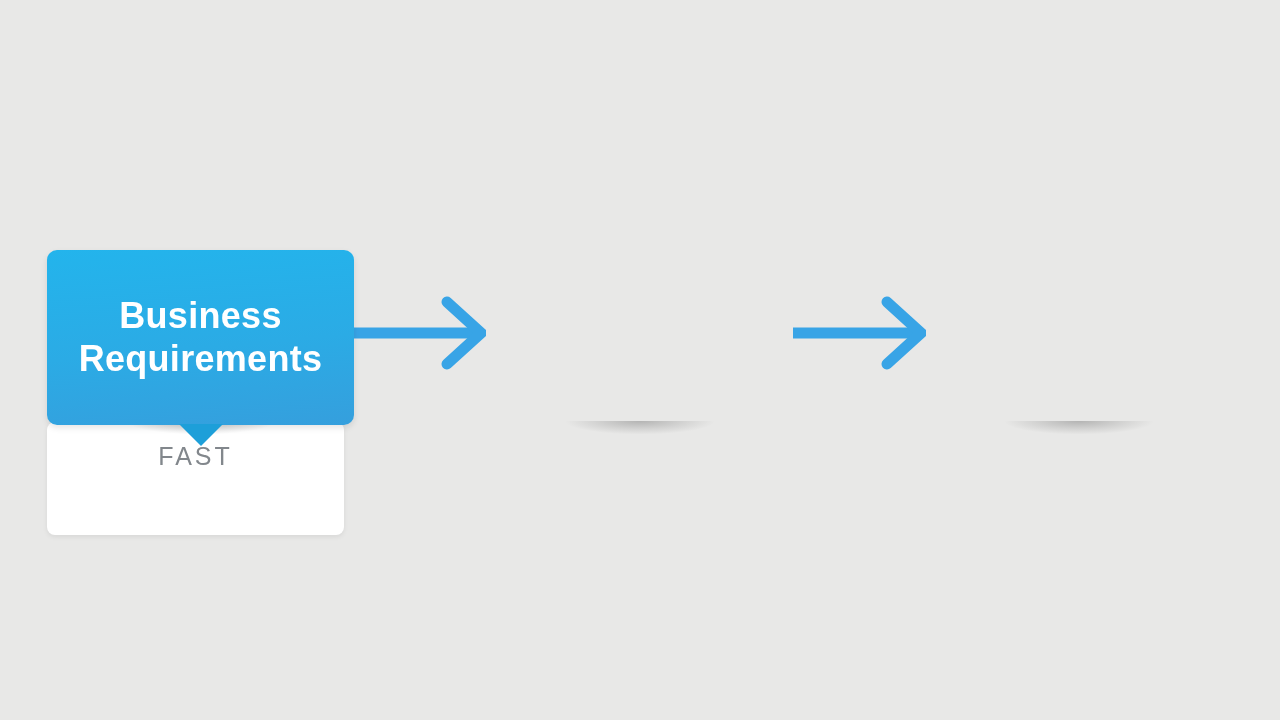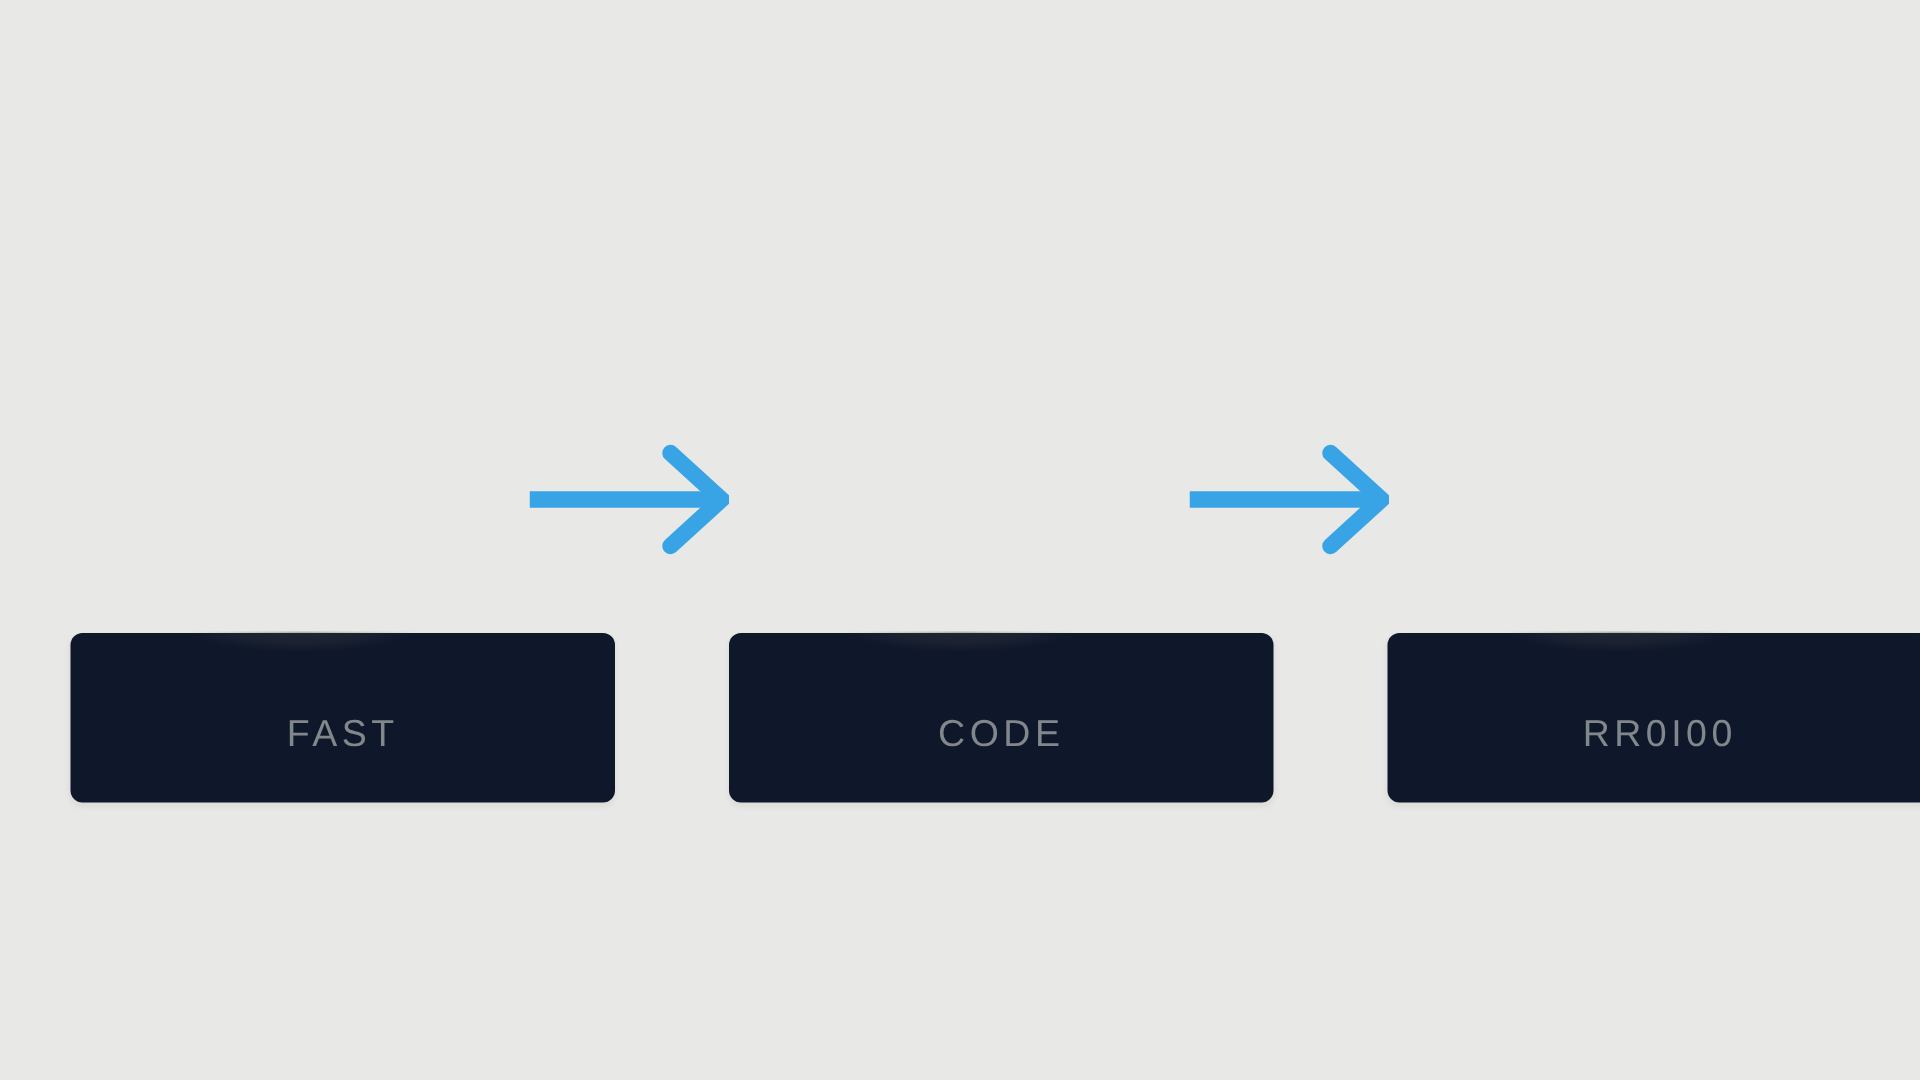--- a/index.html
+++ b/index.html
@@ -24,28 +24,28 @@
     height: 287px;
   }
   .stage.s1 { left: 47px; }
   .stage.s2 { left: 486px; }
   .stage.s3 { left: 925px; }
 
   .card {
     position: absolute;
     top: 172px;
     left: 0;
-    width: 363px;
+    width: 297px;
     height: 113px;
-    background: #0f172a;
+    background: #ffffff;
     border-radius: 8px;
     box-shadow: 0 2px 5px rgba(0,0,0,0.07);
     z-index: 0;
     display: flex;
-    align-items: center;
+    align-items: flex-start;
     justify-content: center;
     padding-top: 22px;
     box-sizing: border-box;
   }
   .card-label {
     color: #82878c;
     font-size: 25px;
     letter-spacing: 3px;
     line-height: 1;
     text-align: center;
@@ -115,43 +115,40 @@
 </head>
 <body>
 
 <div class="canvas">
 
   <div class="stage s1">
     <div class="card">
       <span class="card-label">FAST</span>
     </div>
     <div class="junction-shadow"></div>
+    <div class="bubble">
+      <span class="bubble-title">Business Requirements</span>
+    </div>
   </div>
 
   <svg class="flow-arrow a1" viewBox="0 0 133 85">
     <g fill="none" stroke-width="11" stroke="#38A4E6">
       <line x1="0" y1="38" x2="124" y2="38"></line>
       <polyline points="94,7 128,38 94,69" stroke-linecap="round" stroke-linejoin="miter"></polyline>
     </g>
   </svg>
 
   <div class="stage s2">
-    <div class="card">
-      <span class="card-label">CODE</span>
-    </div>
     <div class="junction-shadow"></div>
   </div>
 
   <svg class="flow-arrow a2" viewBox="0 0 133 85">
     <g fill="none" stroke-width="11" stroke="#38A4E6">
       <line x1="0" y1="38" x2="124" y2="38"></line>
       <polyline points="94,7 128,38 94,69" stroke-linecap="round" stroke-linejoin="miter"></polyline>
     </g>
   </svg>
 
   <div class="stage s3">
-    <div class="card">
-      <span class="card-label">RR0I00</span>
-    </div>
     <div class="junction-shadow"></div>
   </div>
 
 </div>
 
 </body></html>

